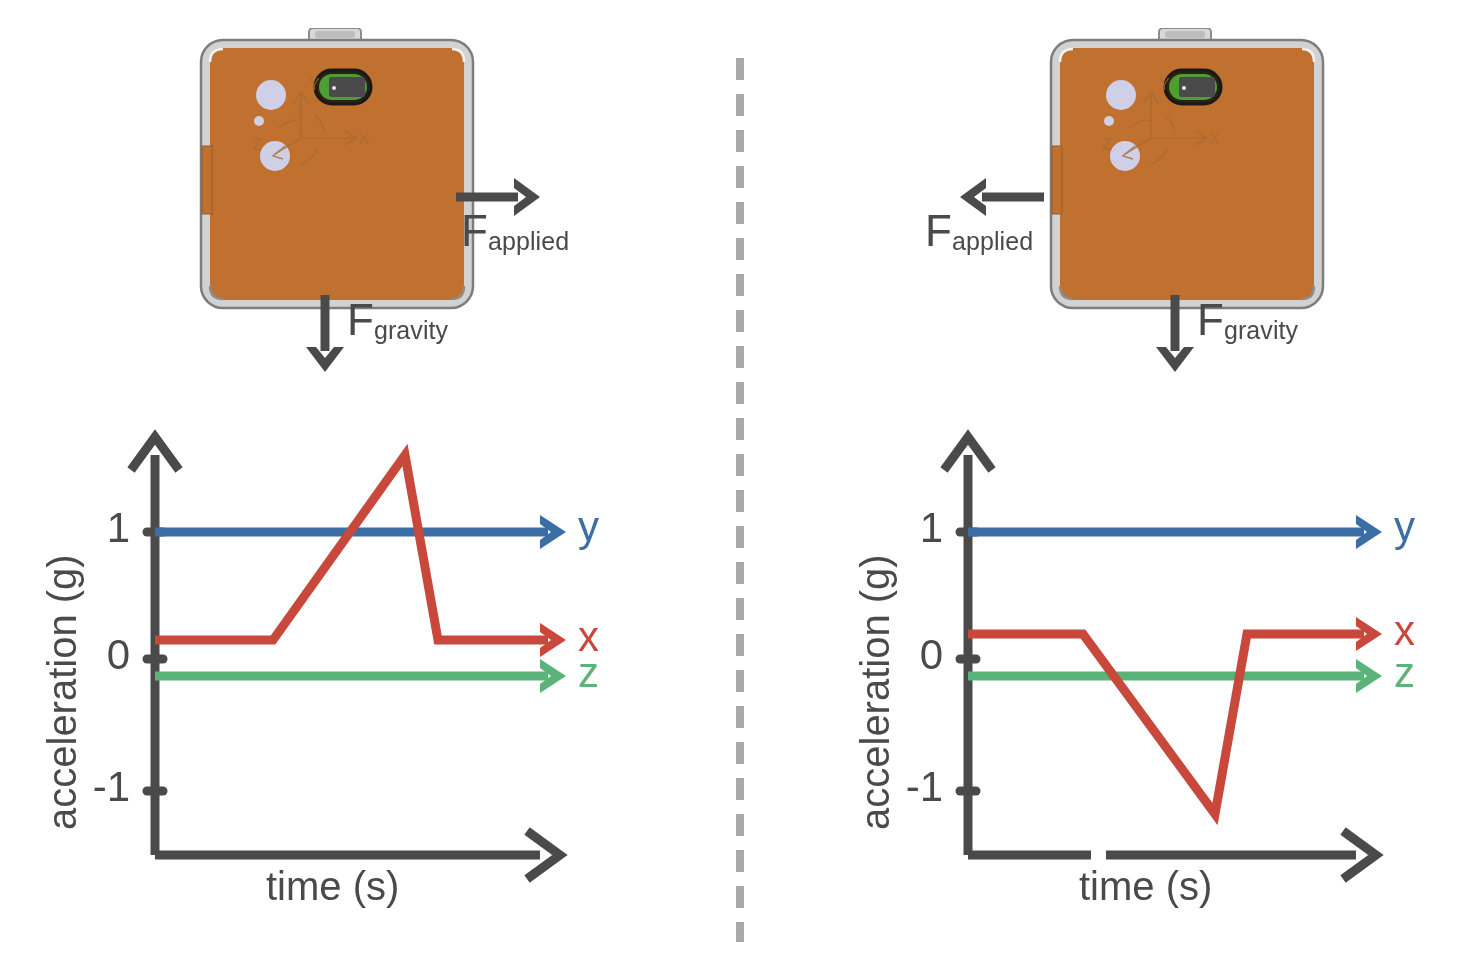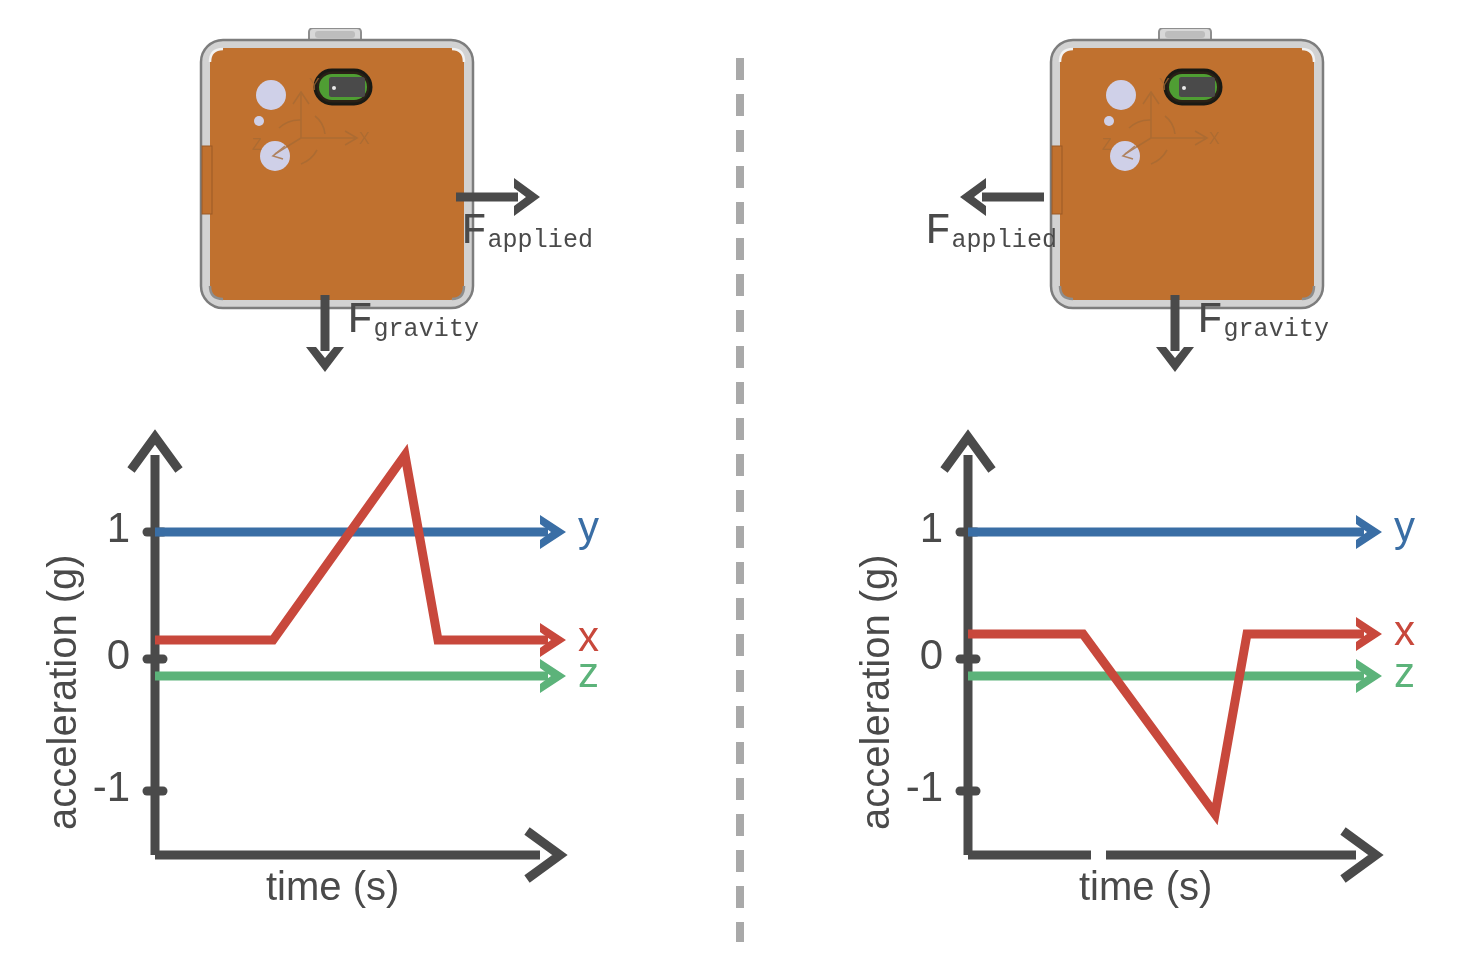--- a/index.html
+++ b/index.html
@@ -20,21 +20,20 @@
   }
 
   .device-wrap{position:absolute;}
   .device-wrap svg{display:block;}
 
   .force-label{
     position:absolute;
     color:#4a4a4a;
     white-space:nowrap;
     line-height:1;
-    font-family:Liberation Mono, monospace;
   }
   .force-label .big{font-size:44px;}
   .force-label .sub{font-size:25px;vertical-align:-4px;letter-spacing:0.1px;}
 
   .chart{position:absolute;}
   .chart svg{display:block;overflow:visible;}
 
   .axis-title{
     position:absolute;color:#4a4a4a;font-size:40px;white-space:nowrap;
     line-height:1;

